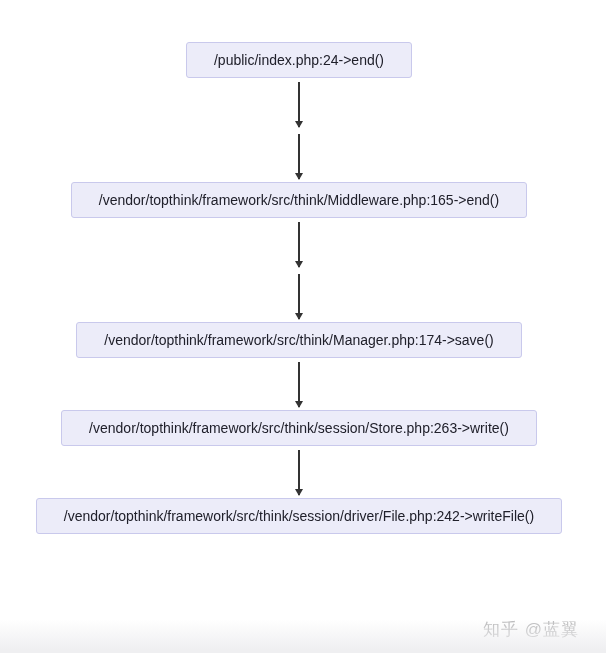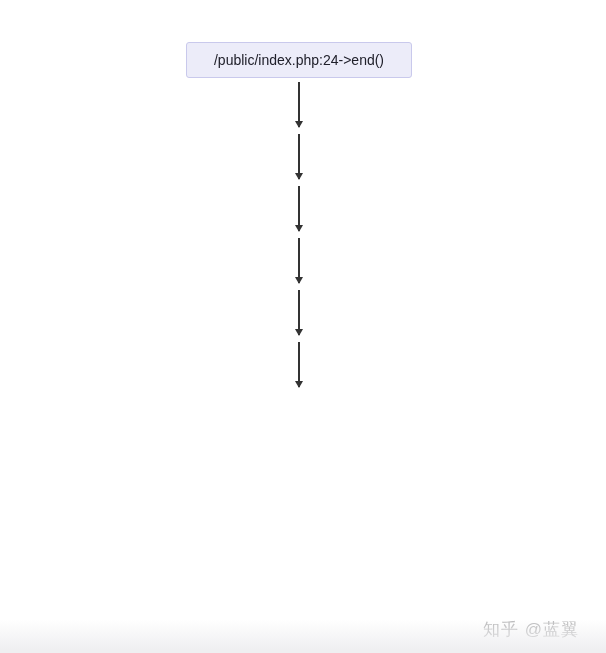--- a/index.html
+++ b/index.html
@@ -76,29 +76,33 @@
 <div class="page">
   <div class="flow">
 
     <div class="node">/public/index.php:24-&gt;end()</div>
 
     <div class="arrow"></div>
 
 
     <div class="arrow"></div>
 
+    <div class="node">/vendor/topthink/framework/src/think/Middleware.php:165-&gt;end()</div>
 
     <div class="arrow"></div>
 
 
     <div class="arrow"></div>
 
+    <div class="node">/vendor/topthink/framework/src/think/Manager.php:174-&gt;save()</div>
 
     <div class="arrow"></div>
 
+    <div class="node">/vendor/topthink/framework/src/think/session/Store.php:263-&gt;write()</div>
 
     <div class="arrow"></div>
 
+    <div class="node">/vendor/topthink/framework/src/think/session/driver/File.php:242-&gt;writeFile()</div>
 
   </div>
 
   <div class="watermark">知乎 @蓝翼</div>
 </div>
 
 </body></html>

